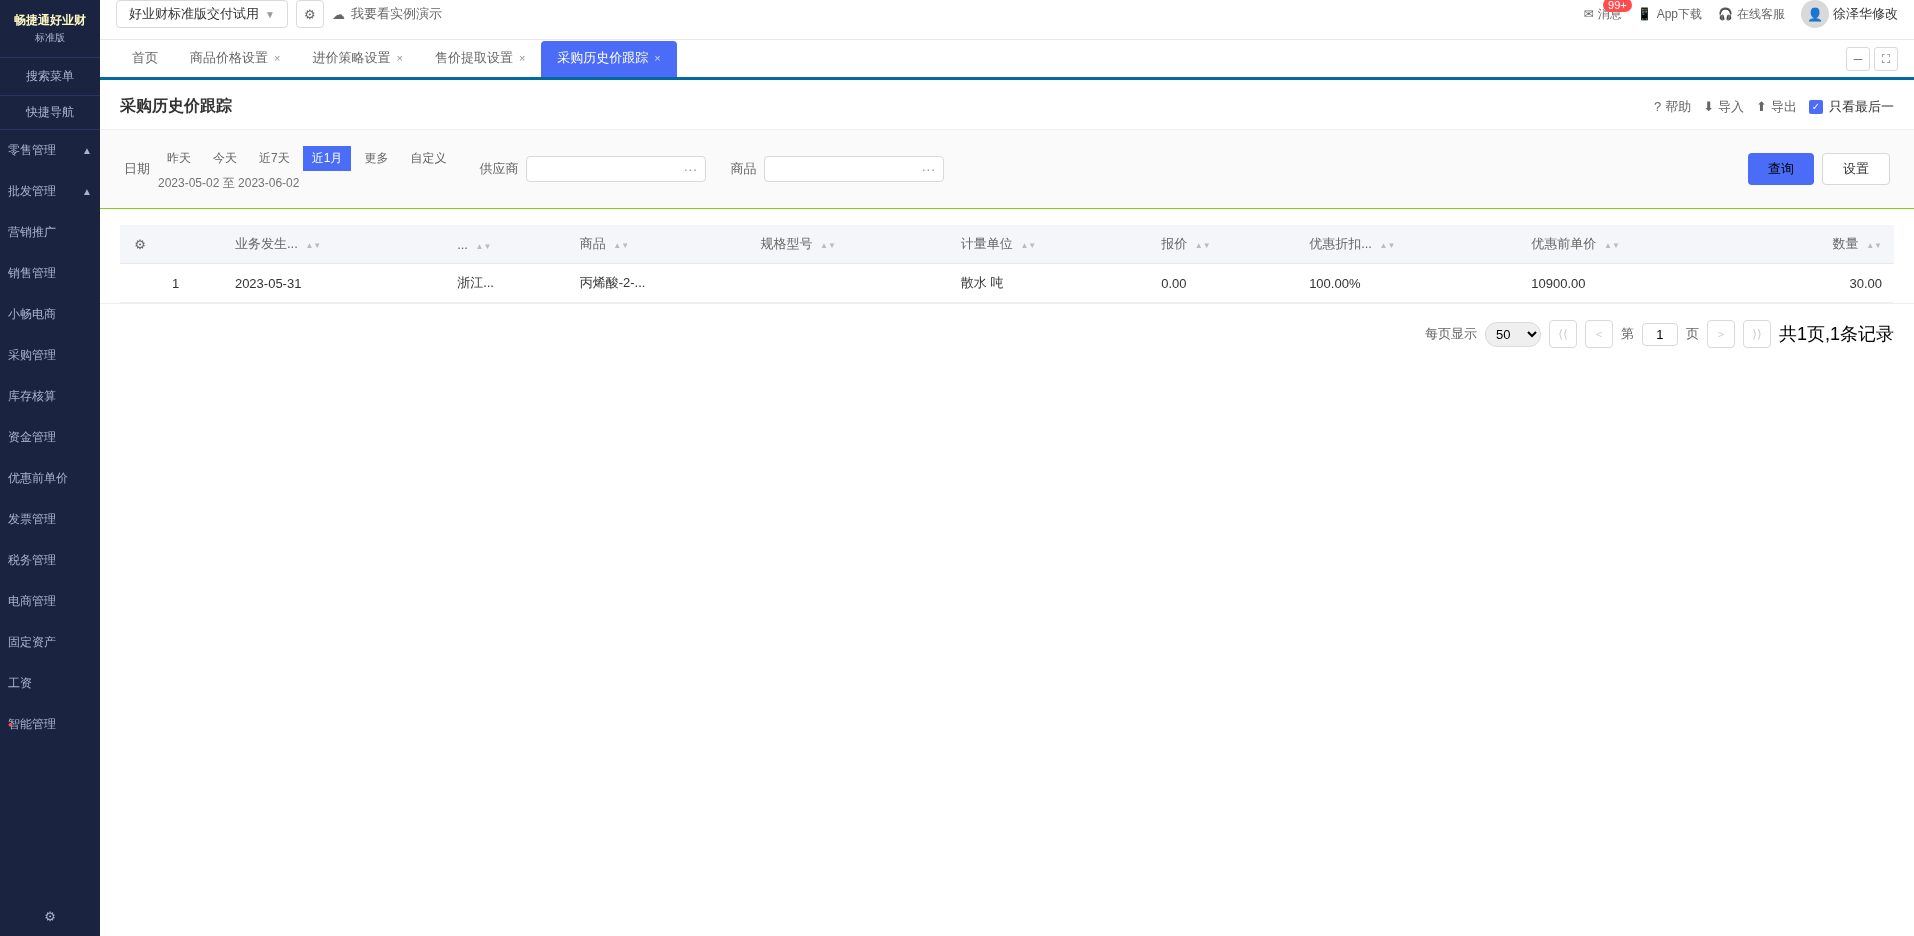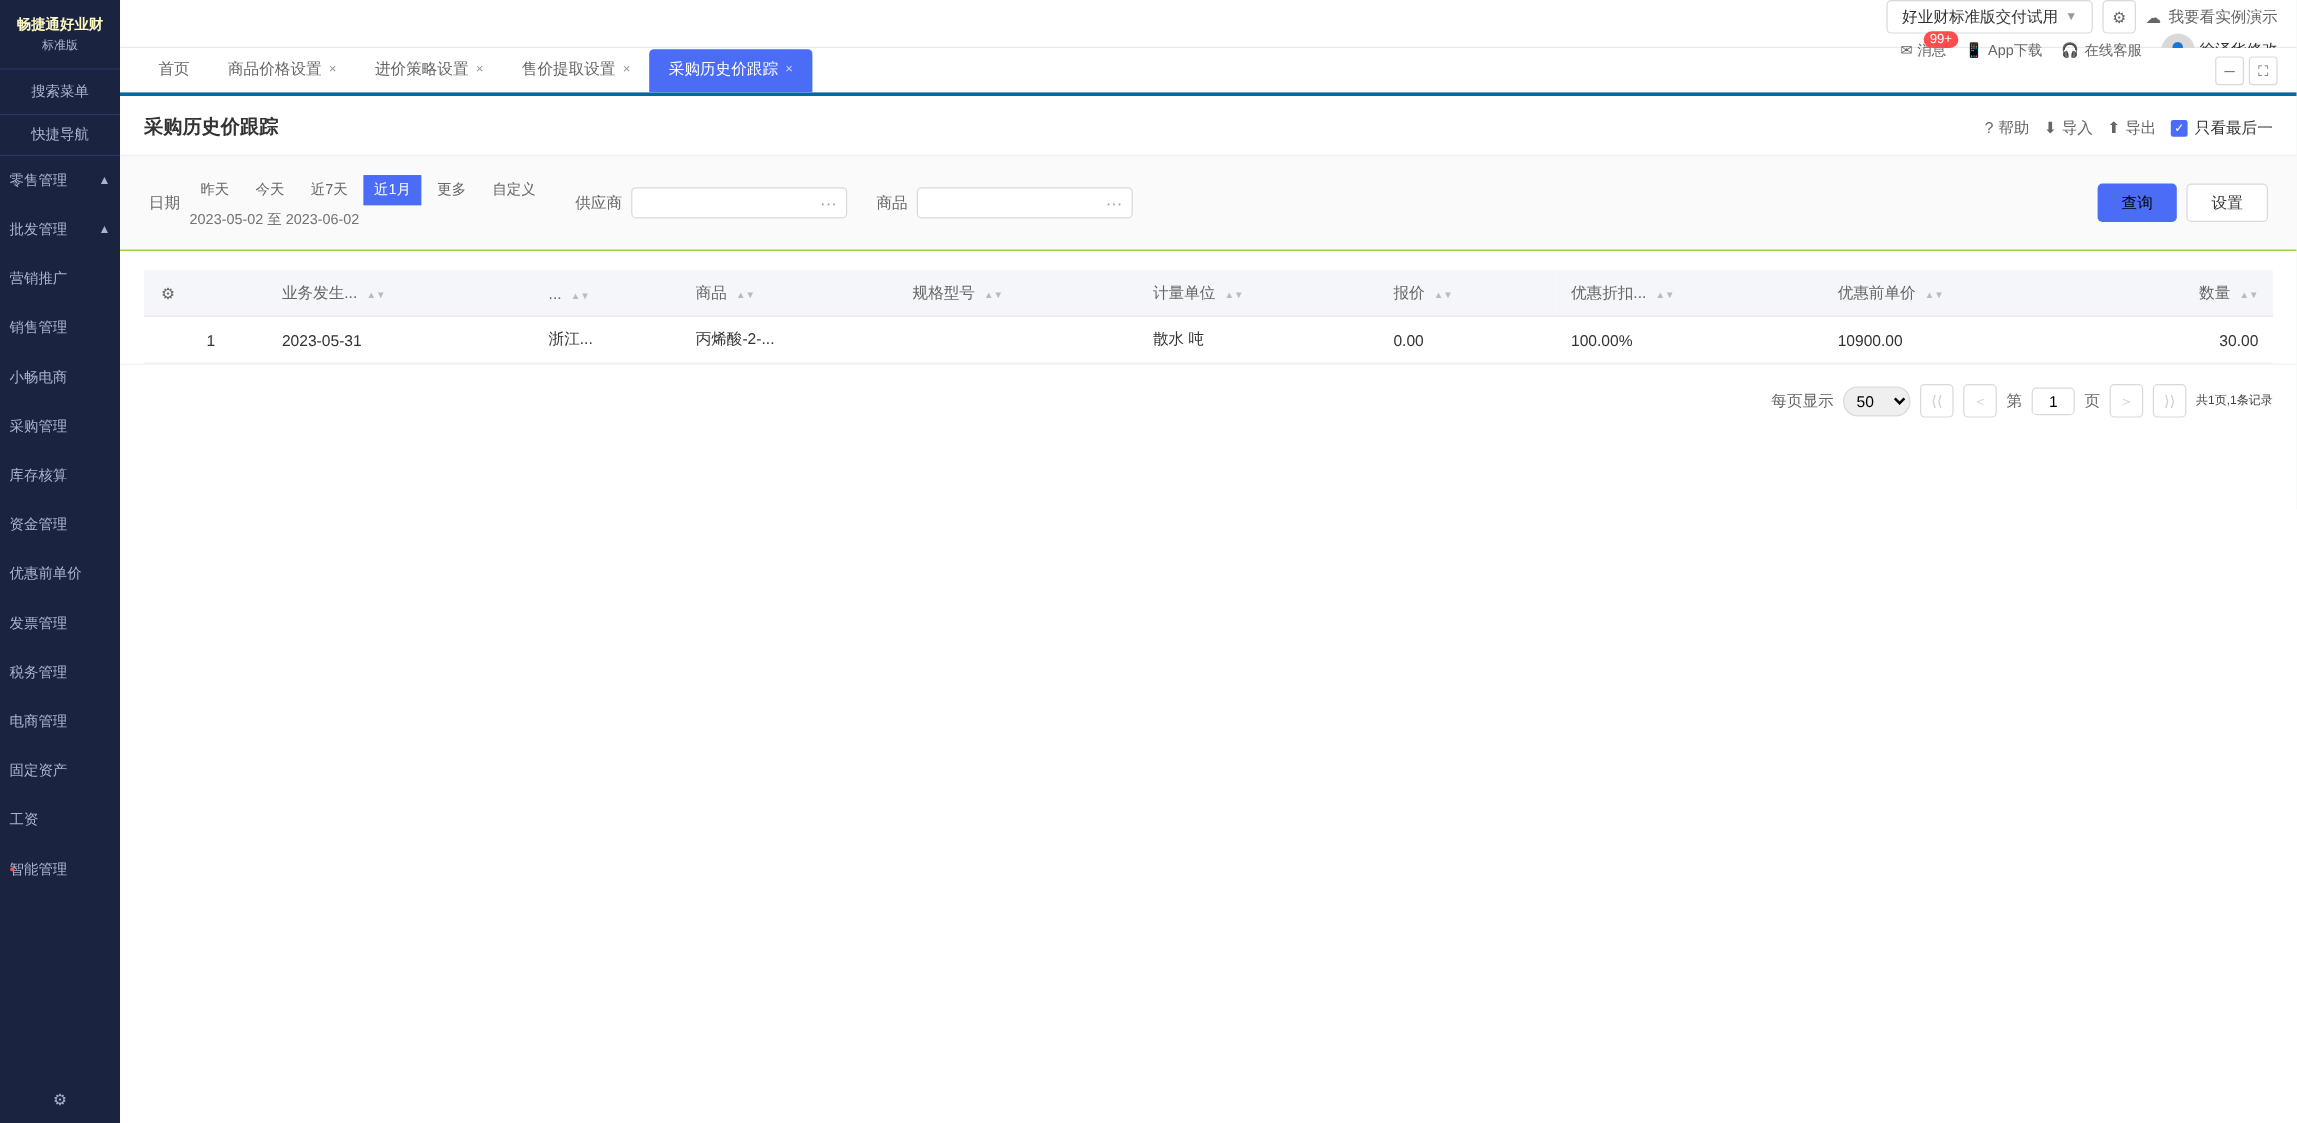--- a/index.html
+++ b/index.html
@@ -16,21 +16,21 @@
     .sidebar-item .item-label { flex: 1; text-align: left; }
     .sidebar-item .arrow { font-size: 10px; }
     .sidebar-item.has-dot { position: relative; }
     .sidebar-item.has-dot::before { content: '●'; color: #ff4d4f; font-size: 8px; position: absolute; left: 8px; top: 50%; transform: translateY(-50%); }
     .sidebar-gear { padding: 12px 8px; text-align: center; margin-top: auto; color: #aab4d0; cursor: pointer; }
 
     
     .main { flex: 1; display: flex; flex-direction: column; overflow: hidden; background: #f0f2f5; }
 
     
-    .topbar { height: 40px; background: #fff; display: flex; align-items: flex-end; padding: 0 16px; border-bottom: 1px solid #e8e8e8; flex-shrink: 0; flex-direction: column; }
+    .topbar { height: 40px; background: #fff; display: flex; align-items: flex-start; padding: 0 16px; border-bottom: 1px solid #e8e8e8; flex-shrink: 0; }
     .topbar-left { display: flex; align-items: center; gap: 8px; flex: 1; }
     .topbar-version { display: flex; align-items: center; gap: 6px; padding: 4px 12px; border: 1px solid #d9d9d9; border-radius: 4px; font-size: 13px; color: #333; cursor: pointer; }
     .topbar-version .chevron { color: #999; font-size: 10px; }
     .topbar-settings { width: 28px; height: 28px; display: flex; align-items: center; justify-content: center; border: 1px solid #d9d9d9; border-radius: 4px; cursor: pointer; color: #666; }
     .topbar-demo { display: flex; align-items: center; gap: 6px; font-size: 13px; color: #666; cursor: pointer; }
     .topbar-right { display: flex; align-items: center; gap: 16px; }
     .topbar-badge { display: flex; align-items: center; gap: 4px; cursor: pointer; position: relative; font-size: 12px; color: #666; }
     .badge-count { background: #ff4d4f; color: #fff; border-radius: 10px; padding: 1px 5px; font-size: 11px; position: absolute; top: -8px; right: -10px; }
     .topbar-user { display: flex; align-items: center; gap: 4px; cursor: pointer; color: #333; font-size: 13px; }
     .user-avatar { width: 28px; height: 28px; background: #d9d9d9; border-radius: 50%; display: flex; align-items: center; justify-content: center; }
@@ -80,21 +80,21 @@
     tbody td { padding: 10px 12px; font-size: 13px; color: #333; }
     .col-settings { width: 40px; text-align: center; }
 
     
     .pagination { display: flex; align-items: center; justify-content: flex-end; padding: 16px 20px; gap: 8px; border-top: 1px solid #f0f0f0; }
     .pagination-label { font-size: 13px; color: #666; }
     .pagination-select { border: 1px solid #d9d9d9; border-radius: 12px; padding: 3px 6px; font-size: 13px; cursor: pointer; }
     .pagination-btn { width: 28px; height: 28px; display: flex; align-items: center; justify-content: center; border: 1px solid #d9d9d9; border-radius: 4px; cursor: pointer; color: #666; font-size: 12px; }
     .pagination-btn.disabled { color: #ccc; cursor: not-allowed; }
     .pagination-input { width: 36px; text-align: center; border: 1px solid #d9d9d9; border-radius: 4px; padding: 3px; font-size: 13px; }
-    .pagination-info { font-size: 10px; color: #404040; }
+    .pagination-info { font-size: 18px; color: #000000; }
     .page-text { font-size: 13px; color: #666; }
   </style>
 </head>
 <body>
 
 <div class="sidebar">
   <div class="sidebar-logo">
     <span class="sidebar-logo-text">畅捷通好业财</span>
     <span class="sidebar-logo-sub">标准版</span>
   </div>

